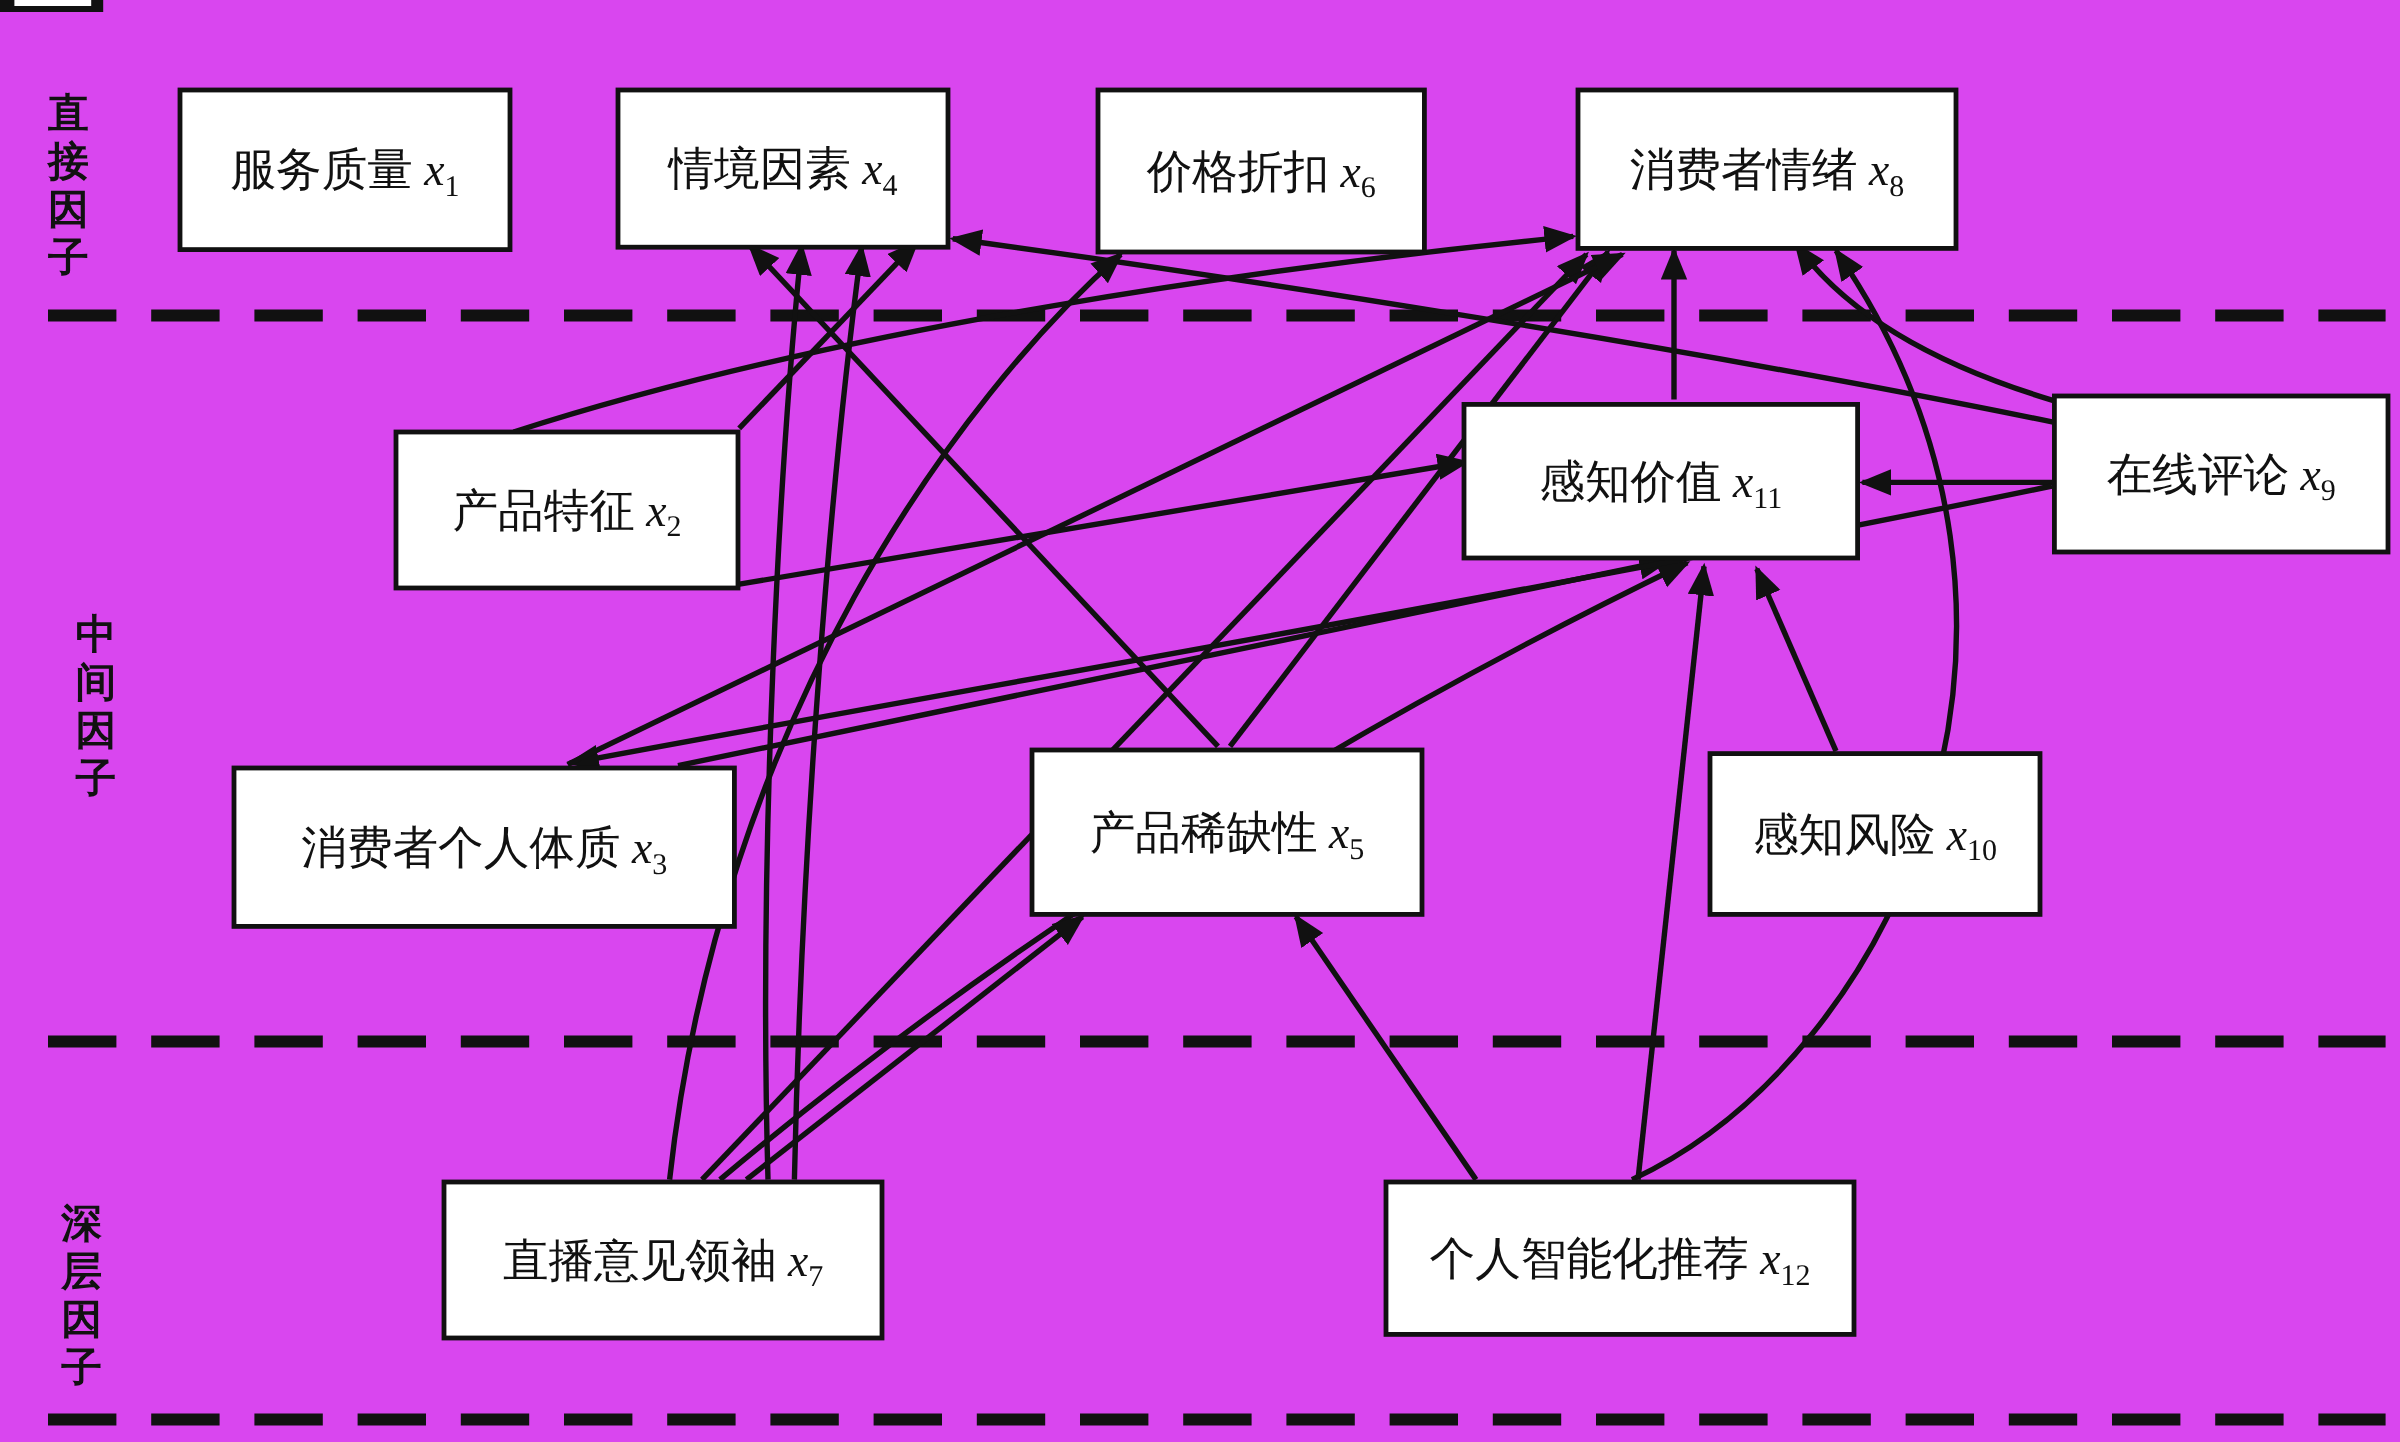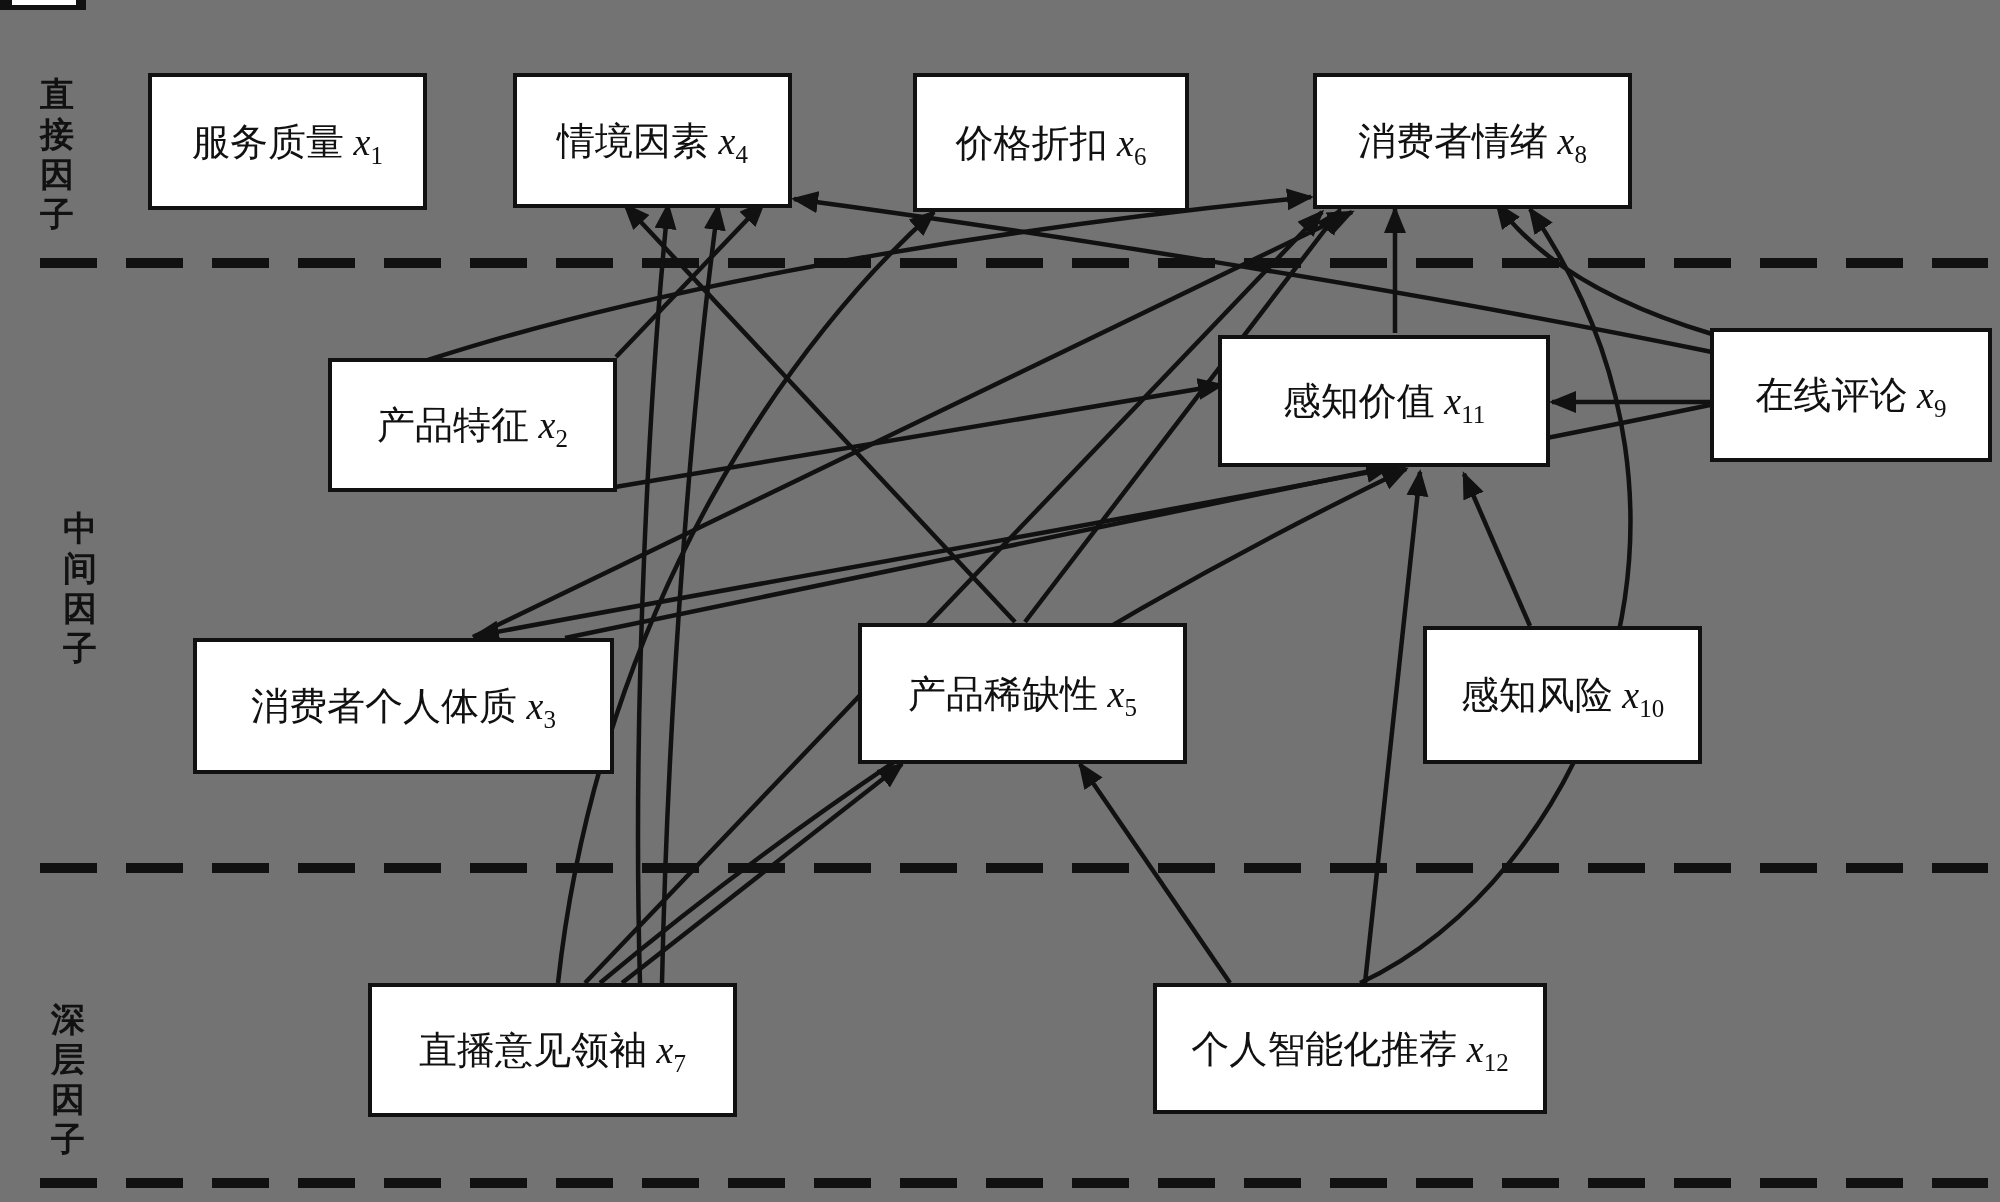--- a/index.html
+++ b/index.html
@@ -1,16 +1,16 @@
 <!DOCTYPE html>
 <html><head>
 <meta charset="utf-8">
 <style>
   html,body{margin:0;padding:0;background:#ffffff;}
-  #stage{position:relative;width:2000px;height:1202px;background:#737373;overflow:hidden;
+  #stage{position:relative;width:2000px;height:1202px;background:#d946ef;overflow:hidden;
          font-family:"Liberation Serif","DejaVu Serif",serif;}
   svg{position:absolute;left:0;top:0;}
   .node-rect{fill:#ffffff;stroke:#111111;stroke-width:4;}
   .edge{fill:none;stroke:#111111;stroke-width:4.5;}
   .dash{stroke:#111111;stroke-width:10;}
   .node-text{font-family:"Liberation Serif","DejaVu Serif",serif;font-size:38px;fill:#111111;}
   .t-var{font-style:italic;}
   .t-sub{font-size:25px;}
   .tier-text{font-family:"Liberation Serif","DejaVu Serif",serif;font-size:34px;font-weight:bold;fill:#111111;}
 </style>

